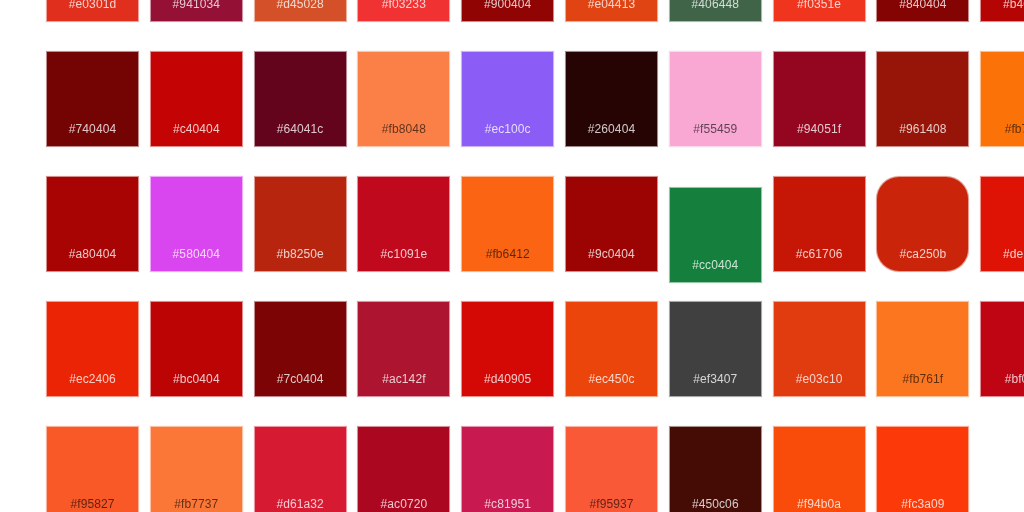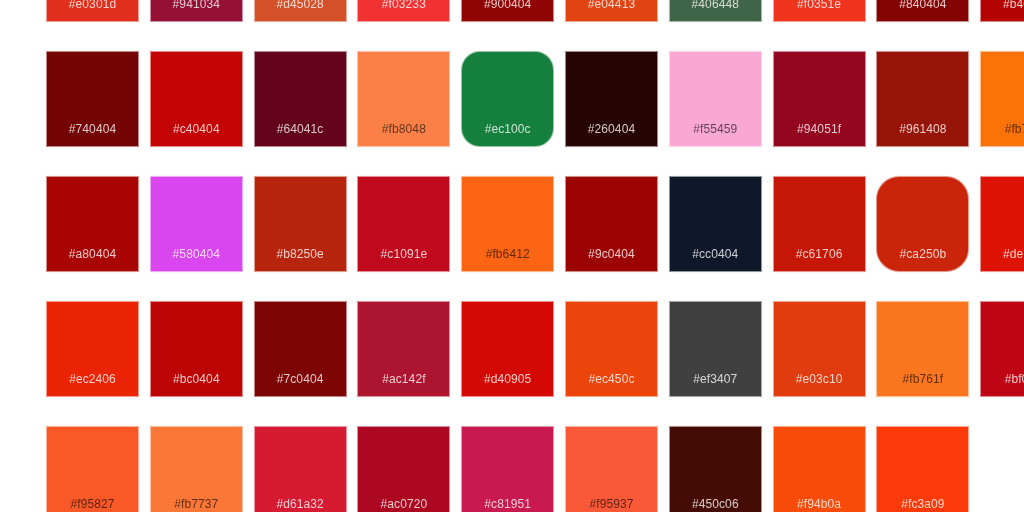--- a/index.html
+++ b/index.html
@@ -94,21 +94,21 @@
     </div>
     <div class="swatch" title="#c40404" style="background-color: rgb(196, 4, 4);">
       <span class="swatch-label">#c40404</span>
     </div>
     <div class="swatch" title="#64041c" style="background-color: rgb(100, 4, 28);">
       <span class="swatch-label">#64041c</span>
     </div>
     <div class="swatch" title="#fb8048" style="background-color: rgb(251, 128, 72);">
       <span class="swatch-label on-light">#fb8048</span>
     </div>
-    <div class="swatch" title="#ec100c" style="background-color: #15803d; border-radius: 19px;">
+    <div class="swatch" title="#ec100c" style="background-color: #8b5cf6;">
       <span class="swatch-label">#ec100c</span>
     </div>
     <div class="swatch" title="#260404" style="background-color: rgb(38, 4, 4);">
       <span class="swatch-label">#260404</span>
     </div>
     <div class="swatch" title="#f55459" style="background-color: #f9a8d4;">
       <span class="swatch-label on-light">#f55459</span>
     </div>
     <div class="swatch" title="#94051f" style="background-color: rgb(148, 5, 31);">
       <span class="swatch-label">#94051f</span>
@@ -130,21 +130,21 @@
     </div>
     <div class="swatch" title="#c1091e" style="background-color: rgb(193, 9, 30);">
       <span class="swatch-label">#c1091e</span>
     </div>
     <div class="swatch" title="#fb6412" style="background-color: rgb(251, 100, 18);">
       <span class="swatch-label on-light">#fb6412</span>
     </div>
     <div class="swatch" title="#9c0404" style="background-color: rgb(156, 4, 4);">
       <span class="swatch-label">#9c0404</span>
     </div>
-    <div class="swatch" title="#cc0404" style="background-color: #0f172a;">
+    <div class="swatch" title="#cc0404" style="background-color: #15803d; margin-top: 11px;">
       <span class="swatch-label">#cc0404</span>
     </div>
     <div class="swatch" title="#c61706" style="background-color: rgb(198, 23, 6);">
       <span class="swatch-label">#c61706</span>
     </div>
     <div class="swatch" title="#ca250b" style="background-color: rgb(202, 37, 11); border-radius: 23px;">
       <span class="swatch-label">#ca250b</span>
     </div>
     <div class="swatch" title="#de1305" style="background-color: rgb(222, 19, 5);">
       <span class="swatch-label">#de1305</span>

